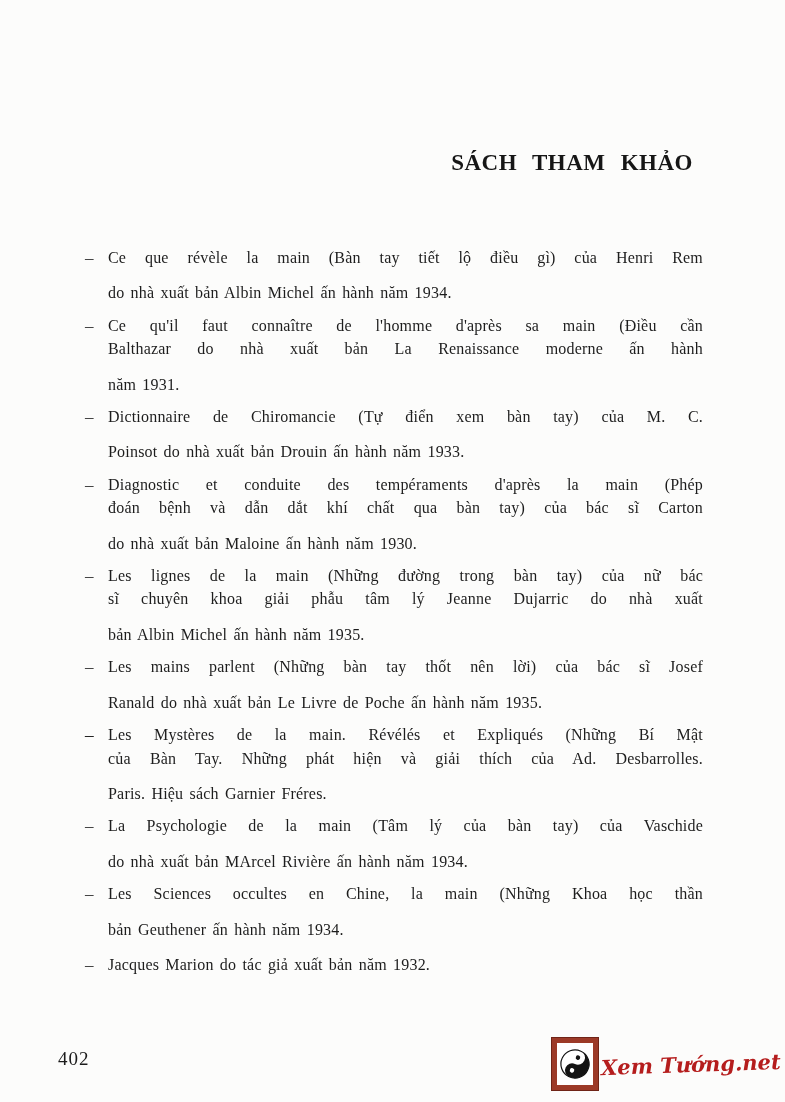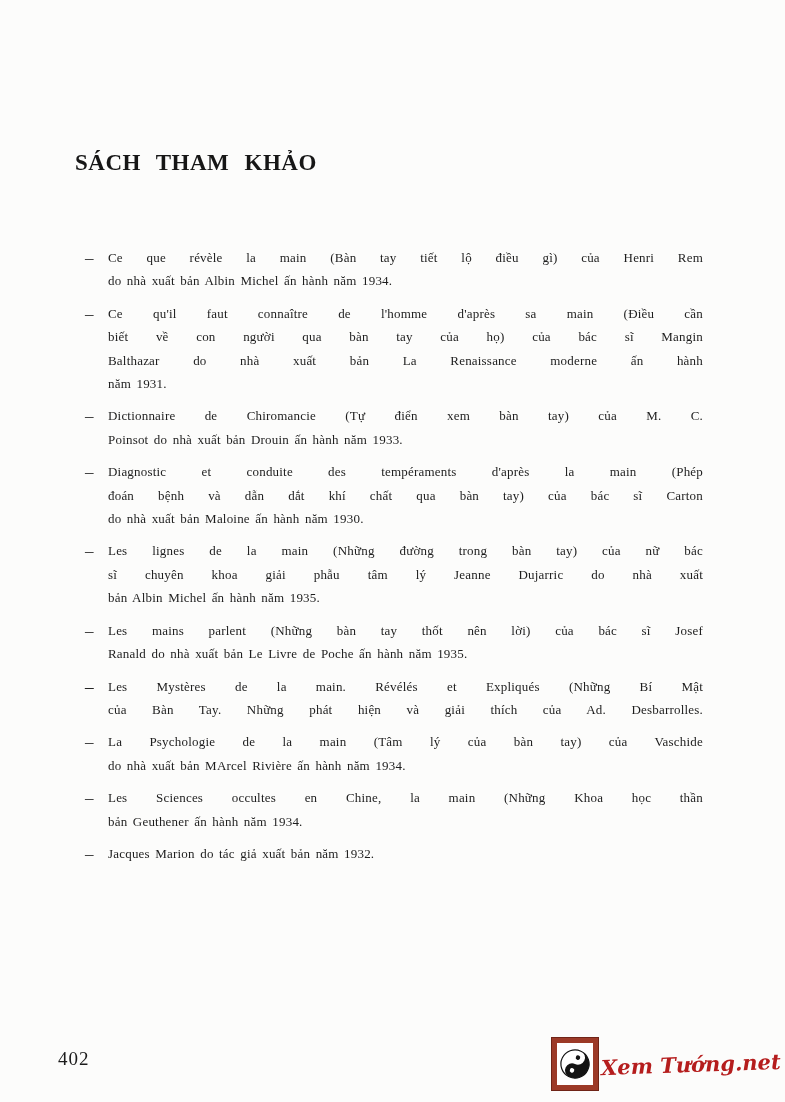--- a/index.html
+++ b/index.html
@@ -10,21 +10,21 @@
     color: #1d1d1d;
     position: relative;
     overflow: hidden;
   }
   .page { position: absolute; inset: 0; }
 
   .title {
     position: absolute;
     top: 150px; left: 75px; width: 618px;
     margin: 0;
-    text-align: left;
+    text-align: right;
     font-size: 23px;
     font-weight: 700;
     letter-spacing: 0.5px;
     word-spacing: 9px;
     color: #161616;
   }
 
   .refs {
     position: absolute;
     top: 246px; left: 85px; width: 618px;
@@ -35,30 +35,31 @@
     margin-bottom: 9px;
   }
   .dash {
     position: absolute;
     left: 0; top: 0;
     font-size: 17px;
     line-height: 23.4px;
   }
   .line {
     display: block;
-    font-size: 13px;
+    font-size: 16px;
     line-height: 23.4px;
     letter-spacing: 0.2px;
     word-spacing: 2px;
     text-align: justify;
     text-align-last: justify;
   }
   .line.last {
     text-align: left;
     text-align-last: left;
+    margin-top: 12px;
   }
 
   .page-number {
     position: absolute;
     left: 58px; top: 1048px;
     font-size: 19px;
     letter-spacing: 1px;
     color: #1b1b1b;
   }
 
@@ -101,21 +102,20 @@
 
     <div class="ref">
       <span class="dash">–</span>
       <span class="line">Ce que révèle la main (Bàn tay tiết lộ điều gì) của Henri Rem</span>
       <span class="line last">do nhà xuất bản Albin Michel ấn hành năm 1934.</span>
     </div>
 
     <div class="ref">
       <span class="dash">–</span>
       <span class="line">Ce qu'il faut connaître de l'homme d'après sa main (Điều cần</span>
-      <span class="line">biết về con người qua bàn tay của họ) của bác sĩ Mangin</span>
       <span class="line">Balthazar do nhà xuất bản La Renaissance moderne ấn hành</span>
       <span class="line last">năm 1931.</span>
     </div>
 
     <div class="ref">
       <span class="dash">–</span>
       <span class="line">Dictionnaire de Chiromancie (Tự điển xem bàn tay) của M. C.</span>
       <span class="line last">Poinsot do nhà xuất bản Drouin ấn hành năm 1933.</span>
     </div>
 
@@ -140,20 +140,21 @@
     </div>
 
     <div class="ref">
       <span class="dash">–</span>
     </div>
 
     <div class="ref">
       <span class="dash">–</span>
       <span class="line">Les Mystères de la main. Révélés et Expliqués (Những Bí Mật</span>
       <span class="line">của Bàn Tay. Những phát hiện và giải thích của Ad. Desbarrolles.</span>
+      <span class="line last">Paris. Hiệu sách Garnier Fréres.</span>
     </div>
 
     <div class="ref">
       <span class="dash">–</span>
       <span class="line">La Psychologie de la main (Tâm lý của bàn tay) của Vaschide</span>
       <span class="line last">do nhà xuất bản MArcel Rivière ấn hành năm 1934.</span>
     </div>
 
     <div class="ref">
       <span class="dash">–</span>

